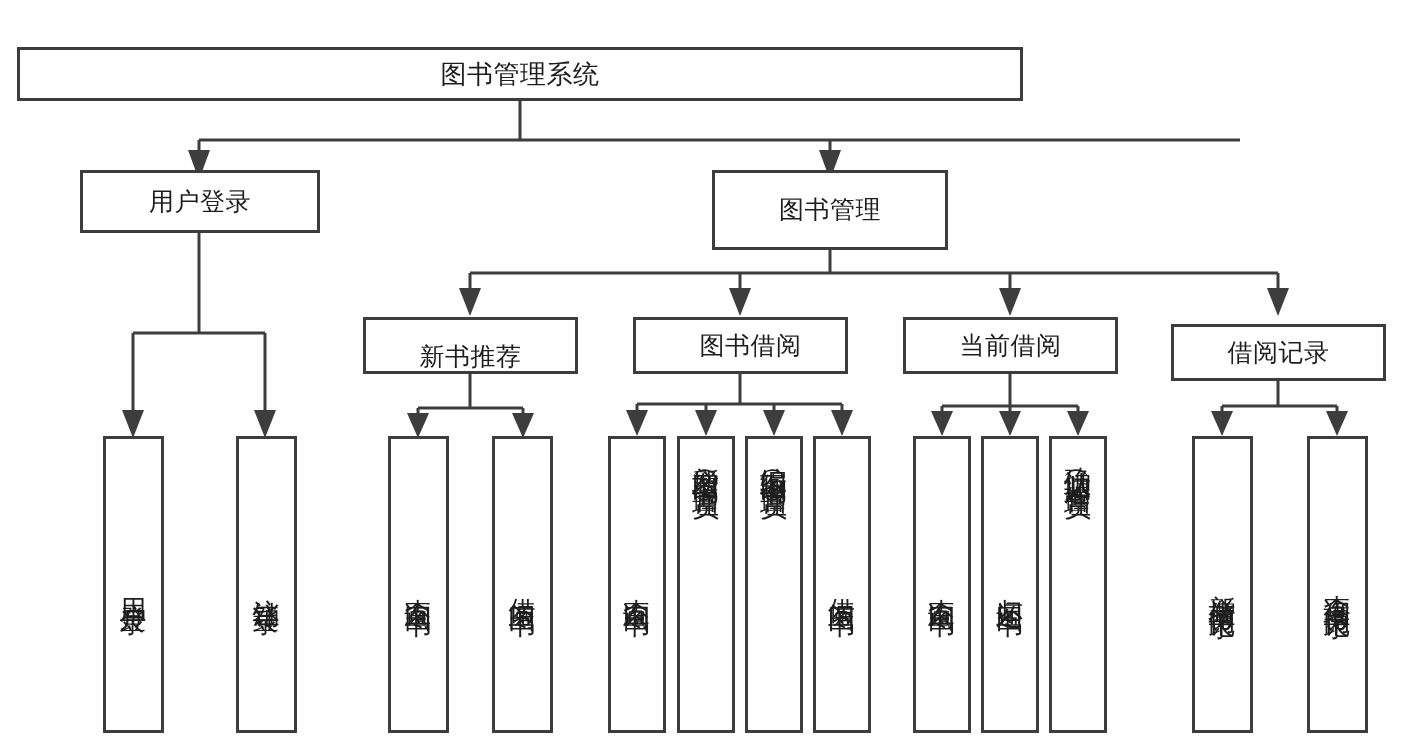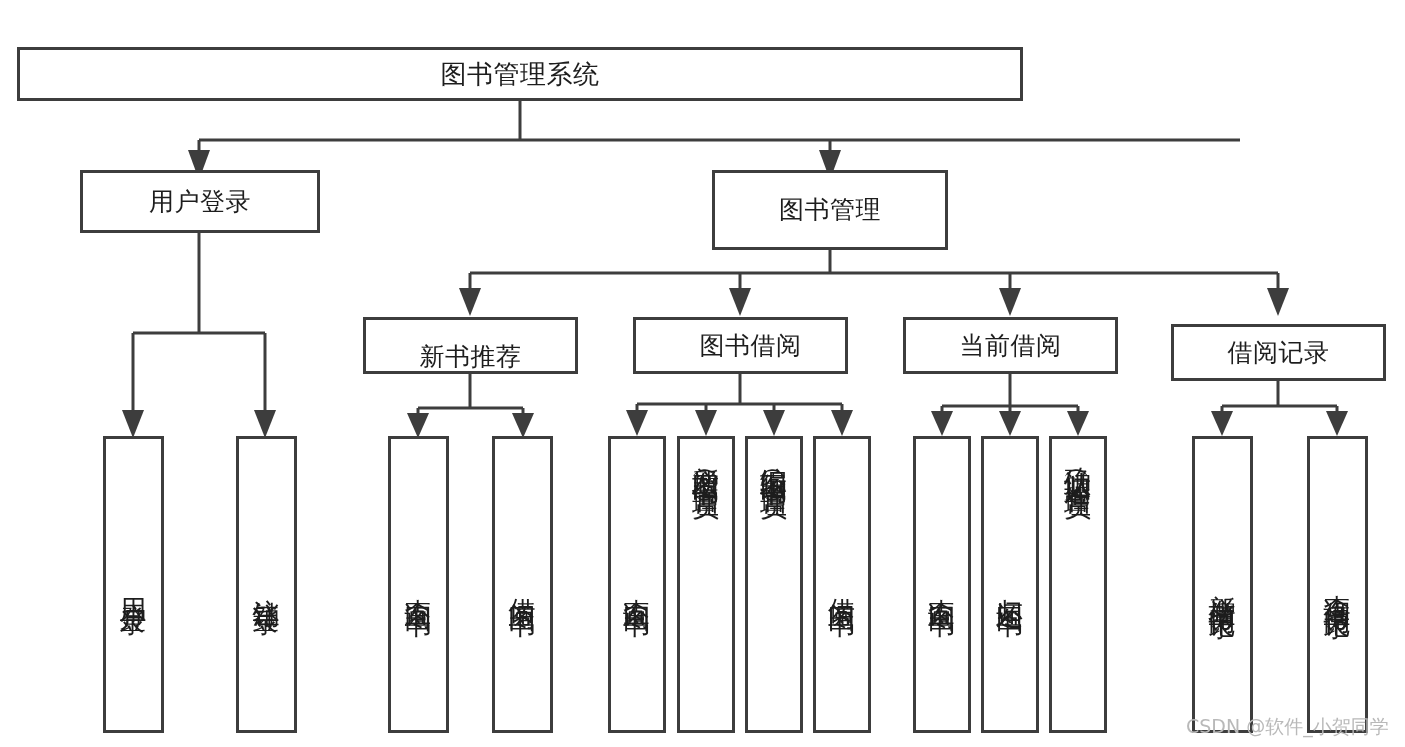--- a/index.html
+++ b/index.html
@@ -224,15 +224,14 @@
     <span class="lbl">确认归还（管理员）</span>
   </div>
 
   <div class="node v mid" style="left:1192px; top:436px; width:61px; height:297px;">
     <span class="lbl">新增借阅记录</span>
   </div>
   <div class="node v mid" style="left:1307px; top:436px; width:61px; height:297px;">
     <span class="lbl">查询借阅记录</span>
   </div>
 
-  <div class="watermark">CSDN @软件_小贺同学</div>
 
 </div>
 
 </body></html>

